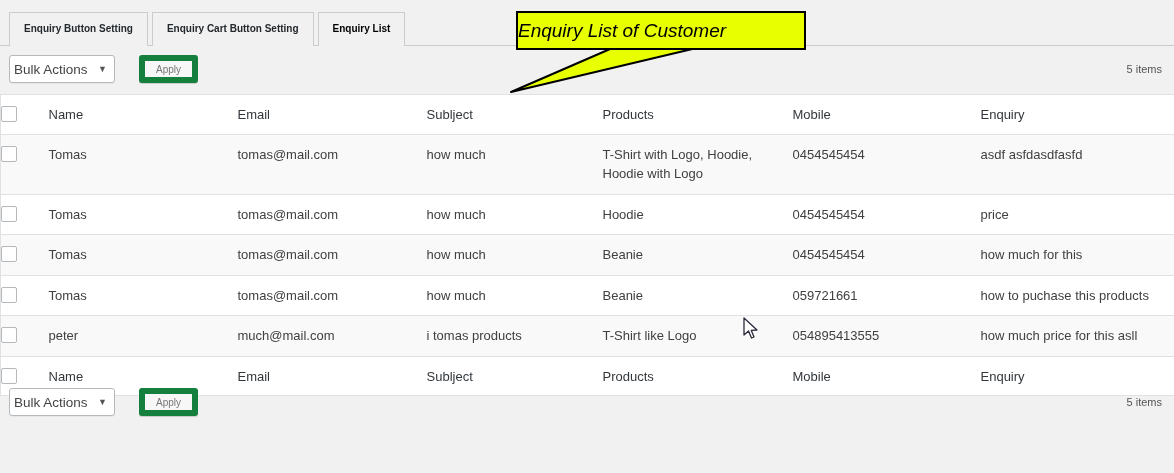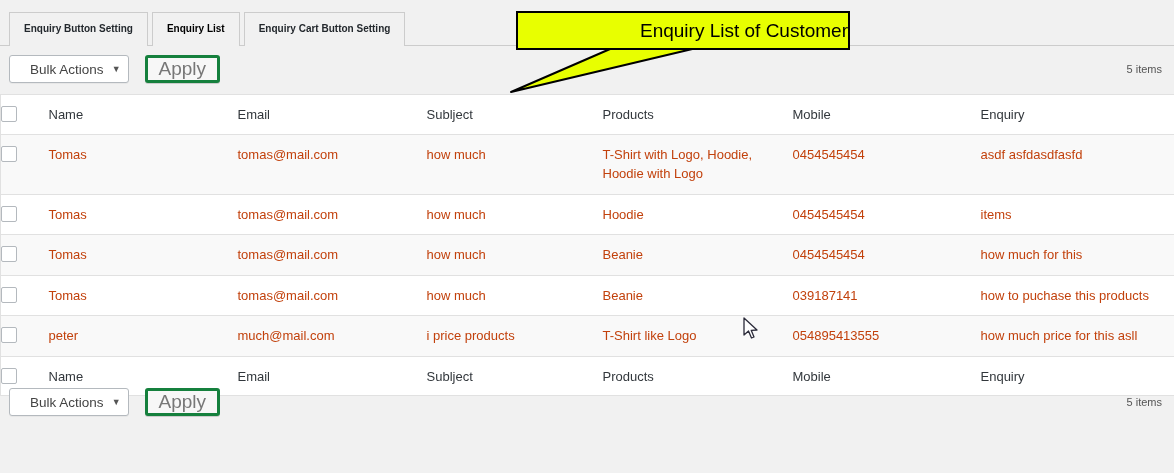--- a/index.html
+++ b/index.html
@@ -55,27 +55,28 @@
     left: 0; right: 0;
     bottom: -1px;
     height: 2px;
     background: #f1f1f1;
   }
 
   
   .callout {
     position: absolute;
     left: 516px; top: 11px;
-    width: 334px; height: 39px;
+    width: 290px; height: 39px;
     background: #e8ff00;
     border: 2px solid #000;
     display: flex;
     align-items: center;
-    justify-content: flex-end;
+    justify-content: flex-start;
     z-index: 40;
+    font-style: italic;
   }
   .callout-text {
     font-size: 19px;
     color: #000;
     font-family: "Liberation Sans", sans-serif;
     white-space: nowrap;
   }
   .callout-tail {
     position: absolute;
     left: 505px; top: 44px;
@@ -105,41 +106,41 @@
   }
   .select-box {
     position: relative;
     height: 28px;
     min-width: 106px;
     background: #fff;
     border: 1px solid #b4b9be;
     border-radius: 3px;
     display: flex;
     align-items: center;
-    padding: 0 24px 0 20px;
+    padding: 0 24px 0 4px;
     font-size: 13.5px;
     color: #444;
     cursor: pointer;
     box-shadow: 0 1px 0 rgba(0,0,0,.04);
   }
   .select-box .caret {
     position: absolute;
     right: 7px;
     font-size: 9px;
     color: #555;
     line-height: 1;
   }
   .apply-btn {
     height: 28px;
-    margin-left: 16px;
+    margin-left: 24px;
     padding: 0 11px;
     background: #f7f7f7;
-    border: 3px solid #15803d;
+    border: 6px solid #15803d;
     border-radius: 3px;
-    font-size: 19px;
+    font-size: 10px;
     color: #777;
     display: flex;
     align-items: center;
     cursor: pointer;
     box-shadow: 0 1px 0 #ccc;
   }
   .items-count {
     margin-left: auto;
     font-size: 11px;
     color: #555;
@@ -160,21 +161,21 @@
     border-bottom: 1px solid #e1e1e1;
     border-left: 1px solid #e1e1e1;
     table-layout: fixed;
   }
   table.wp-list th,
   table.wp-list td {
     text-align: left;
     vertical-align: top;
     font-size: 13px;
     font-weight: normal;
-    color: #c2410c;
+    color: #404040;
     padding: 10px 10px 10px 0;
     line-height: 1.5;
   }
   table.wp-list thead th,
   table.wp-list tfoot th {
     color: #32373c;
     padding-bottom: 9px;
   }
   table.wp-list thead tr { border-bottom: 1px solid #e1e1e1; }
   table.wp-list tfoot tr { border-top: 1px solid #e1e1e1; }
@@ -213,25 +214,25 @@
 </style>
 </head>
 <body>
 
 <div class="page">
 
   <div class="tab-bar">
     <div class="tab">
       <span>Enquiry Button Setting</span>
     </div>
+    <div class="tab">
+      <span>Enquiry Cart Button Setting</span>
+    </div>
     <div class="tab active">
       <span>Enquiry List</span>
-    </div>
-    <div class="tab">
-      <span>Enquiry Cart Button Setting</span>
     </div>
   </div>
 
   <svg class="callout-tail" viewBox="0 0 300 50">
     <polygon points="6,48 112,2 200,2" fill="#e8ff00" stroke="#000" stroke-width="2" stroke-linejoin="round"></polygon>
   </svg>
 
   <div class="callout">
     <span class="callout-text">Enquiry List of Customer</span>
   </div>
@@ -285,51 +286,51 @@
         </tr>
         <tr>
           <td class="cell-check">
             <span class="checkbox"></span>
           </td>
           <td>Tomas</td>
           <td>tomas@mail.com</td>
           <td>how much</td>
           <td>Hoodie</td>
           <td>0454545454</td>
-          <td>items</td>
+          <td>price</td>
         </tr>
         <tr class="alt">
           <td class="cell-check">
             <span class="checkbox"></span>
           </td>
           <td>Tomas</td>
           <td>tomas@mail.com</td>
           <td>how much</td>
           <td>Beanie</td>
           <td>0454545454</td>
           <td>how much for this</td>
         </tr>
         <tr>
           <td class="cell-check">
             <span class="checkbox"></span>
           </td>
           <td>Tomas</td>
           <td>tomas@mail.com</td>
           <td>how much</td>
           <td>Beanie</td>
-          <td>039187141</td>
+          <td>059721661</td>
           <td>how to puchase this products</td>
         </tr>
         <tr class="alt">
           <td class="cell-check">
             <span class="checkbox"></span>
           </td>
           <td>peter</td>
           <td>much@mail.com</td>
-          <td>i price products</td>
+          <td>i tomas products</td>
           <td>T-Shirt like Logo</td>
           <td>054895413555</td>
           <td>how much price for this asll</td>
         </tr>
       </tbody>
       <tfoot>
         <tr>
           <th class="cell-check">
             <span class="checkbox"></span>
           </th>

